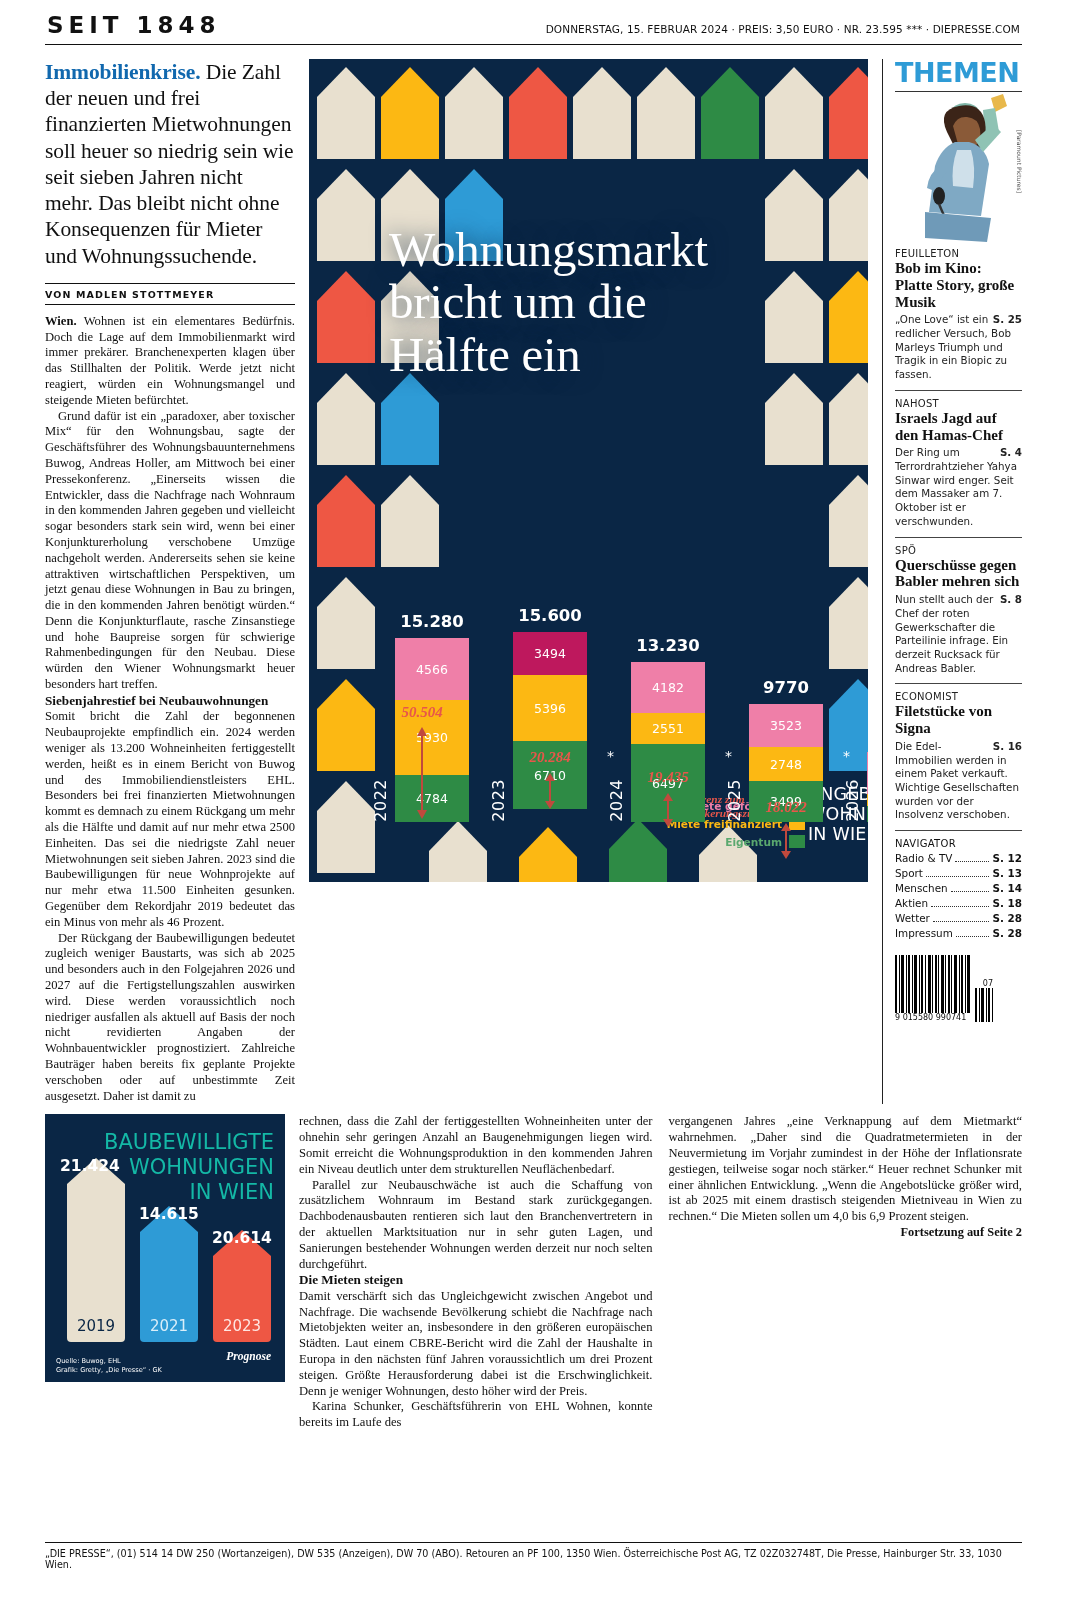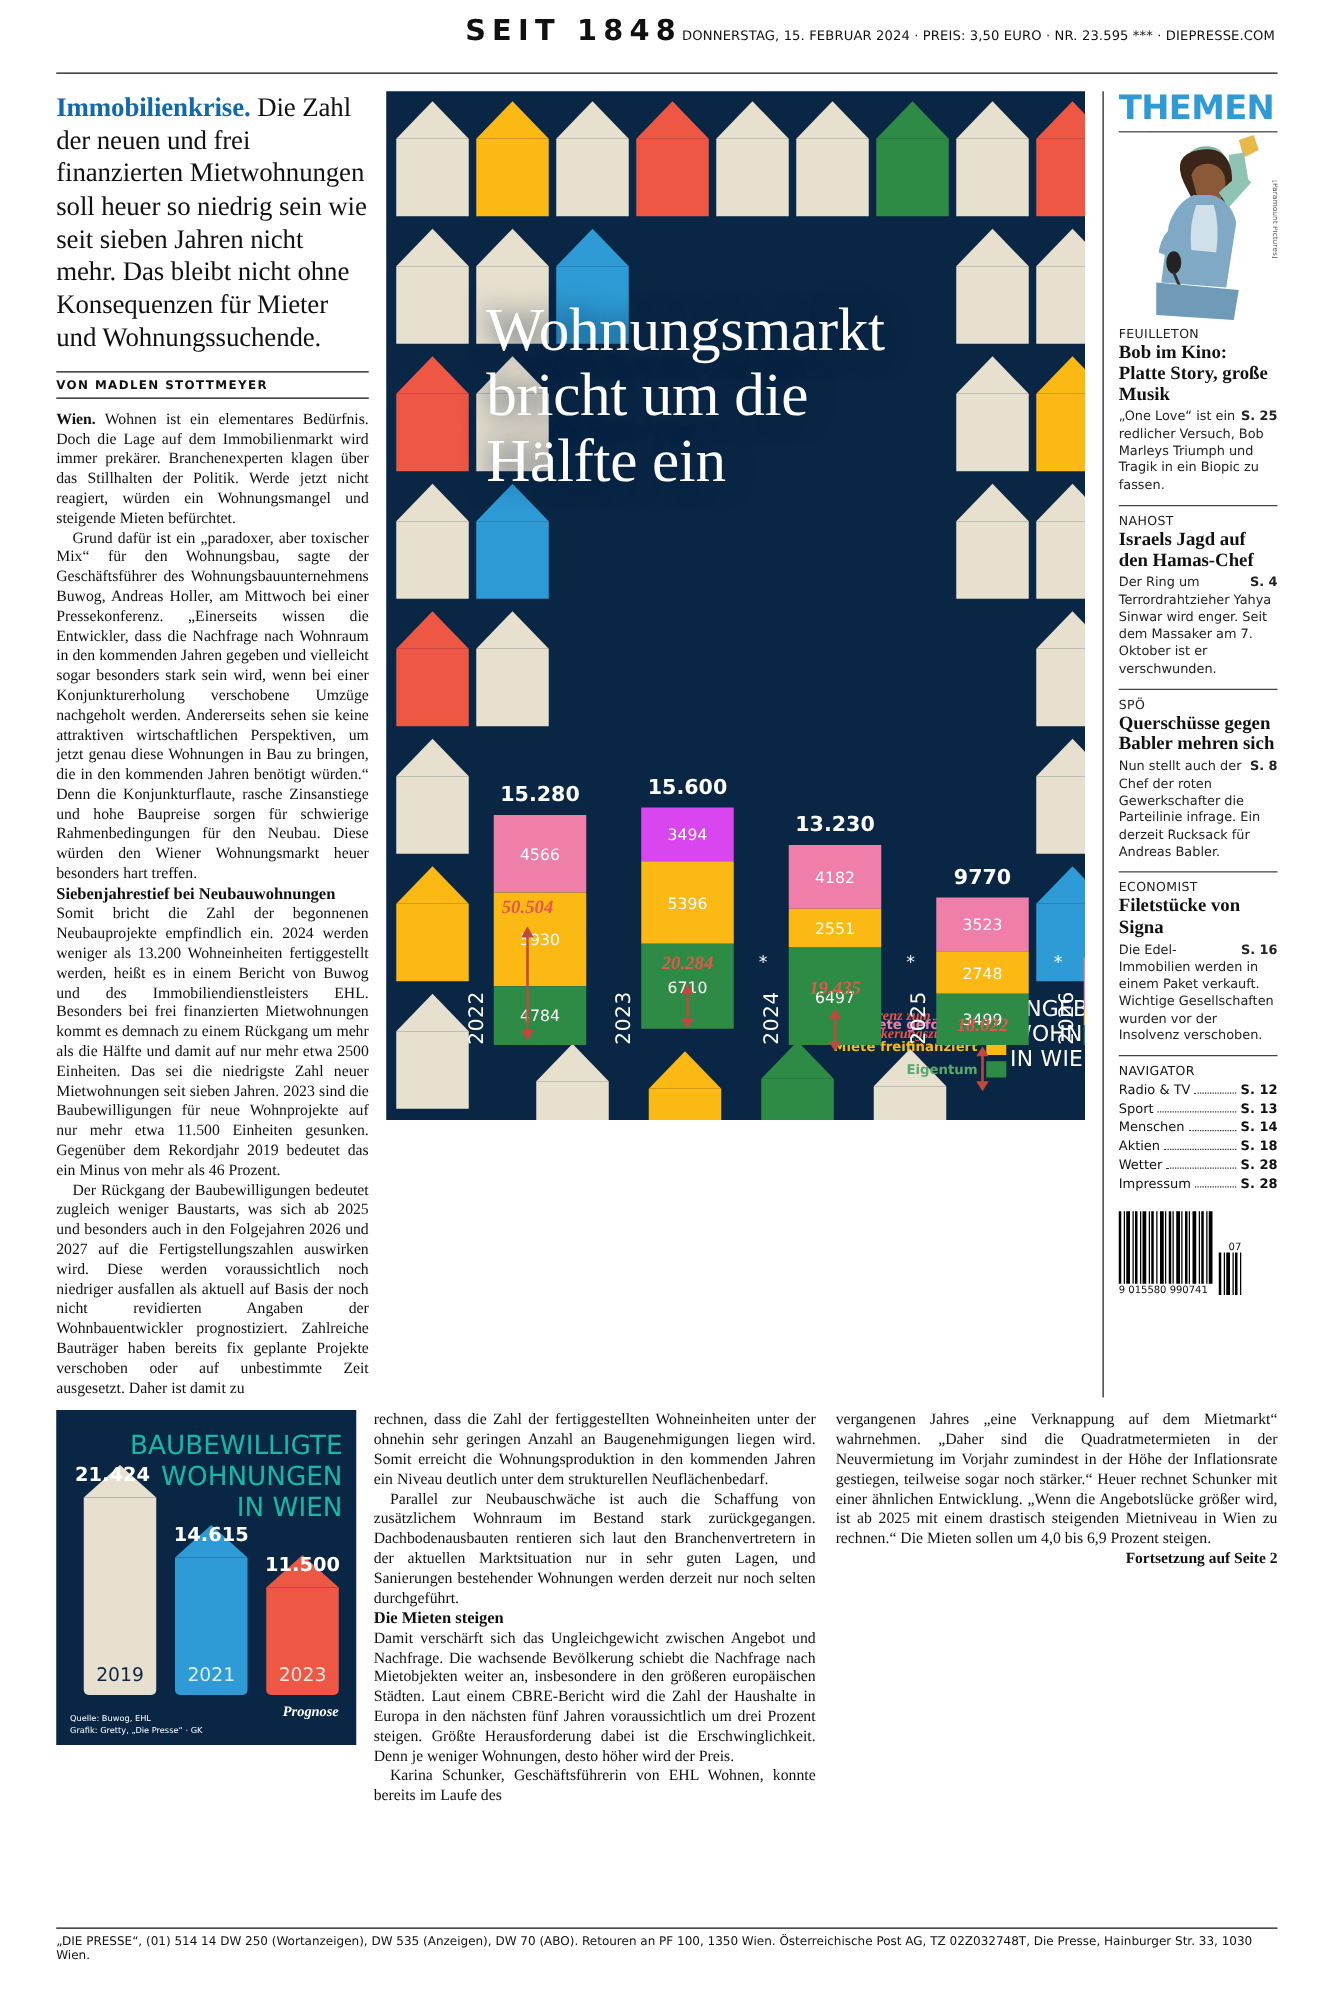--- a/index.html
+++ b/index.html
@@ -14,22 +14,22 @@
   
   .masthead {
     margin-top:55px; height:134px; background:#1168ae;
     display:flex; align-items:center; padding-left:38px;
   }
   .masthead-title {
     font-family:"Liberation Serif", serif; color:#fff;
     font-size:88px; font-weight:700; letter-spacing:-1px; line-height:1;
   }
   .seit-row {
-    display:flex; align-items:flex-end; justify-content:flex-end;
-    padding:12px 2px 20px 2px; border-bottom:1.5px solid #111;
+    display:flex; align-items:flex-end; justify-content:space-between;
+    padding:12px 2px 6px 2px; border-bottom:1.5px solid #111;
   }
   .seit { font-family:"DejaVu Sans", sans-serif; font-weight:700; font-size:23px; letter-spacing:5px; }
   .issue-line { font-family:"DejaVu Sans", sans-serif; font-size:10.5px; letter-spacing:.1px; color:#111; padding-bottom:3px;}
 
   
   .content { display:flex; margin-top:14px; }
   .col-left  { width:250px; flex:0 0 250px; }
   .col-mid   { flex:1 1 auto; padding:0 14px; }
   .col-right { width:140px; flex:0 0 140px; border-left:1px solid #222; padding-left:12px; }
 
@@ -334,21 +334,21 @@
           </div>
           <div class="diffval" style="left:53px;top:645px;">50.504</div>
           <svg class="arrow" style="left:106px;top:668px;" width="14" height="92">
             <line x1="7" y1="6" x2="7" y2="86" stroke="#c0493d" stroke-width="2"></line>
             <polygon points="7,0 2,9 12,9" fill="#c0493d"></polygon>
               <polygon points="7,92 2,83 12,83" fill="#c0493d"></polygon>
           </svg>
 
           <div class="bargrp" style="left:204px;height:190px;">
             <div class="bar-total" style="top:-26px;">15.600</div>
-            <div class="bar-seg" style="height:43px;background:#d946ef">3494</div>
+            <div class="bar-seg" style="height:43px;background:#be185d">3494</div>
             <div class="bar-seg" style="height:66px;background:#fcb813">5396</div>
             <div class="bar-seg" style="height:68px;background:#2e8b45">6710</div>
             <div class="bar-year">2023</div>
           </div>
           <div class="diffval" style="left:181px;top:690px;">20.284</div>
           <svg class="arrow" style="left:234px;top:714px;" width="14" height="36">
             <line x1="7" y1="5" x2="7" y2="31" stroke="#c0493d" stroke-width="2"></line>
             <polygon points="7,0 2,8 12,8" fill="#c0493d"></polygon>
               <polygon points="7,36 2,28 12,28" fill="#c0493d"></polygon>
           </svg>
@@ -549,21 +549,21 @@
         </div>
       </div>
       <div class="c2-val" style="left:79px; top:91px;">14.615</div>
 
       <div class="c2-bar" style="left:168px; --c:#ee5744;">
         <div class="r"></div>
         <div class="b" style="height:86px;">
           <div class="yr" style="color:#ffe6e2">2023</div>
         </div>
       </div>
-      <div class="c2-val" style="left:152px; top:115px;">11.500</div>
+      <div class="c2-val" style="left:152px; top:115px;">20.614</div>
 
       <div class="c2-prog">Prognose</div>
       <div class="c2-src">Quelle: Buwog, EHL<br>Grafik: Gretty, „Die Presse“ · GK</div>
     </div>
 
     <div style="flex:1 1 auto; margin-left:14px;">
       <div style="display:flex; gap:16px;">
         <div class="body-text" style="flex:1;">
           <p class="first">rechnen, dass die Zahl der fertiggestellten Wohneinheiten unter der ohnehin sehr geringen Anzahl an Baugenehmigungen liegen wird. Somit erreicht die Wohnungsproduktion in den kommenden Jahren ein Niveau deutlich unter dem strukturellen Neuflächenbedarf.</p>
           <p>Parallel zur Neubauschwäche ist auch die Schaffung von zusätzlichem Wohnraum im Bestand stark zurückgegangen. Dachbodenausbauten rentieren sich laut den Branchenvertretern in der aktuellen Marktsituation nur in sehr guten Lagen, und Sanierungen bestehender Wohnungen werden derzeit nur noch selten durchgeführt.</p>

